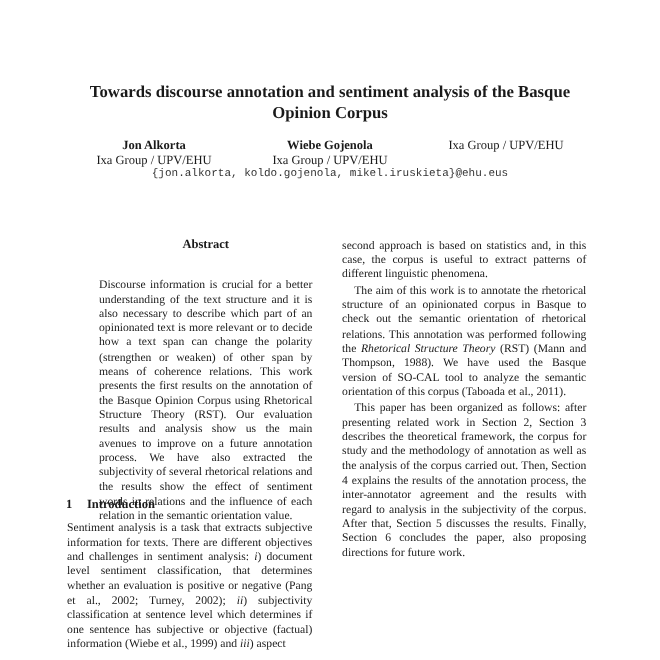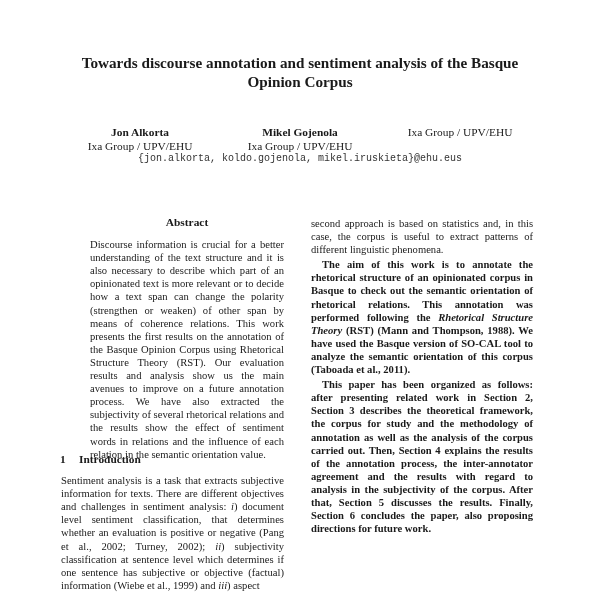--- a/index.html
+++ b/index.html
@@ -1,46 +1,46 @@
 <!DOCTYPE html>
 <html><head>
 <meta charset="utf-8">
 <style>
   html, body { margin: 0; padding: 0; background: #ffffff; }
   body { width: 600px; height: 600px; overflow: hidden; position: relative;
          font-family: "Liberation Serif", "DejaVu Serif", serif; color: #1a1a1a; }
-  .title { position: absolute; top: 53px; left: 60px; width: 480px; text-align: center;
+  .title { position: absolute; top: 74px; left: 60px; width: 480px; text-align: center;
            font-weight: bold; font-size: 15.2px; line-height: 19px; }
   .authors { position: absolute; top: 125px; left: 60px; width: 480px; }
   .author { position: absolute; top: 0; width: 160px; text-align: center; font-size: 11.4px; line-height: 14px; }
   .author .name { font-weight: bold; }
   .emails { position: absolute; top: 153px; left: 60px; width: 480px; text-align: center;
             font-family: "Liberation Mono", "DejaVu Sans Mono", monospace; font-size: 10px; color: #333; }
   .col { position: absolute; top: 216px; font-size: 10.6px; line-height: 13.1px; text-align: justify; }
   .col-left { left: 89px; width: 196px; }
   .col-right { left: 310px; width: 224px; }
-  .abstract-title { text-align: center; font-weight: bold; font-size: 11.4px; margin-bottom: 9px; }
+  .abstract-title { text-align: center; font-weight: bold; font-size: 11.4px; margin-bottom: 24px; }
   p { margin: 1px; }
-  .indent { text-indent: 11px; margin-top: 2px; font-weight: bold; }
+  .indent { text-indent: 11px; margin-top: 2px; }
   .section-head { font-weight: bold; font-size: 11.4px; margin: 9px 0 8px 0; }
   .section-head .num { display: inline-block; width: 19px; }
   .intro-block { position: absolute; top: 453px; left: 60px; width: 225px; font-size: 10.6px; line-height: 13.1px; text-align: justify; }
 </style>
 </head>
 <body>
 
 <div class="title">Towards discourse annotation and sentiment analysis of the Basque Opinion Corpus</div>
 
 <div class="authors">
   <div class="author" style="left:0;">
     <div class="name">Jon Alkorta</div>
     <div>Ixa Group / UPV/EHU</div>
   </div>
   <div class="author" style="left:160px;">
-    <div class="name">Mikel Gojenola</div>
+    <div class="name">Wiebe Gojenola</div>
     <div>Ixa Group / UPV/EHU</div>
   </div>
   <div class="author" style="left:320px;">
     <div>Ixa Group / UPV/EHU</div>
   </div>
 </div>
 
 <div class="emails">{jon.alkorta, koldo.gojenola, mikel.iruskieta}@ehu.eus</div>
 
 <div class="col col-left">

